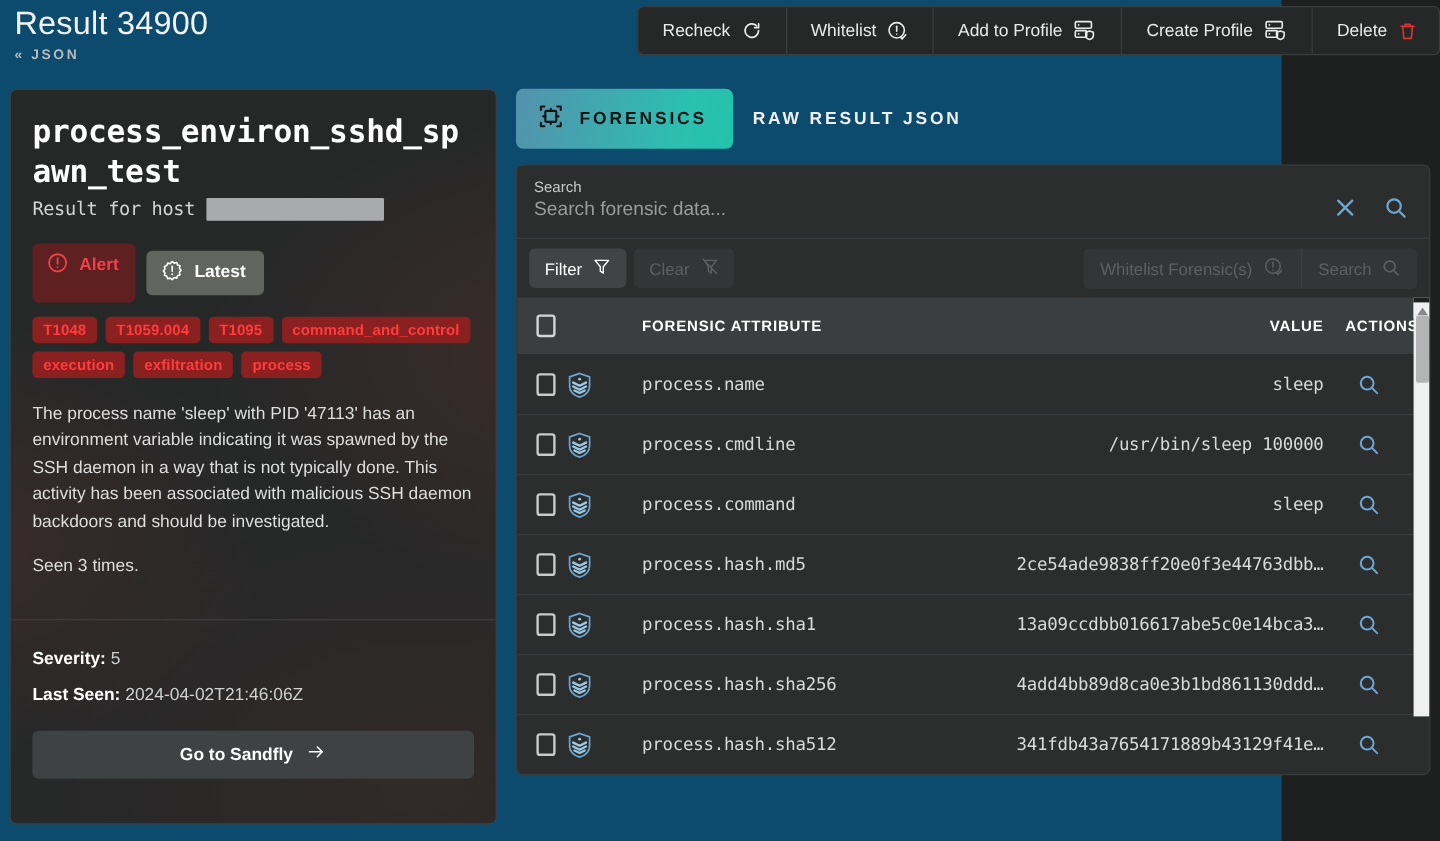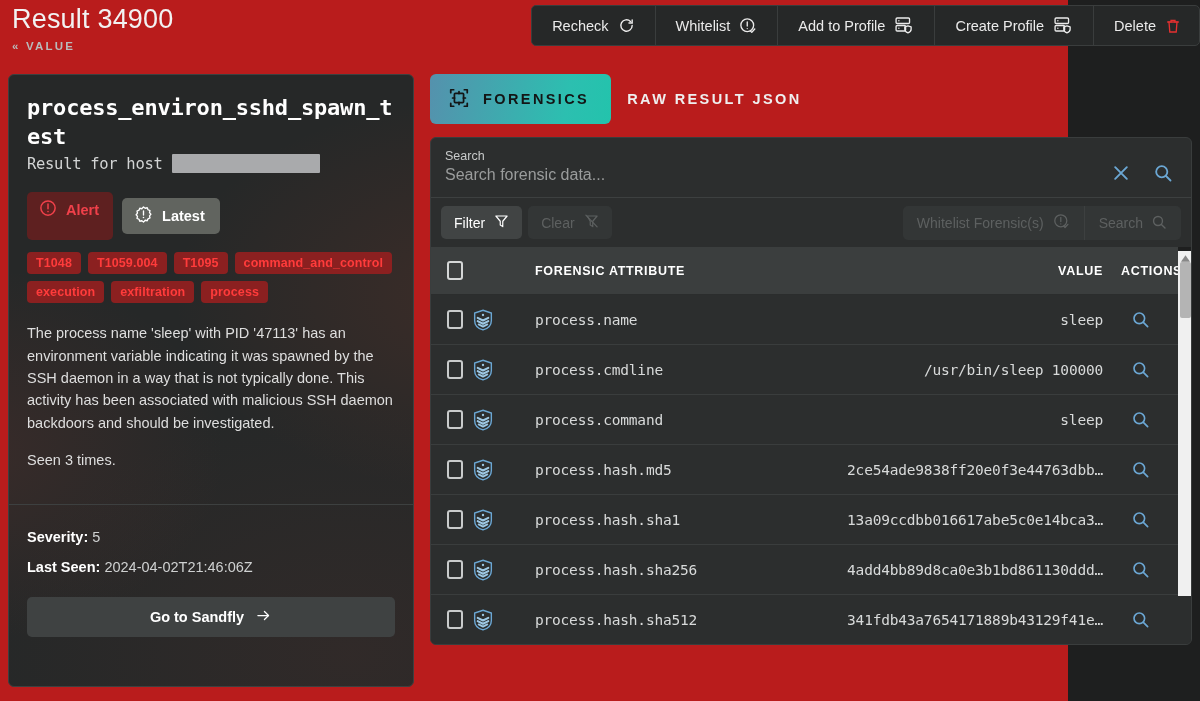--- a/index.html
+++ b/index.html
@@ -2,21 +2,21 @@
 <html><head>
 <meta charset="utf-8">
 <style>
   * { box-sizing: border-box; margin: 0; padding: 0; }
   html, body {
     width: 1200px; height: 701px;
     background: #1e1f1f;
     font-family: "Liberation Sans", sans-serif;
     overflow: hidden;
   }
-  .app { position: relative; width: 1068px; height: 701px; background: #b91c1c; }
+  .app { position: relative; width: 1068px; height: 701px; background: #0c4a6e; }
 
   
   .topbar {
     position: absolute; top: 0; left: 0; width: 1200px; height: 62px;
   }
   .page-title {
     position: absolute; left: 12px; top: 4px;
     font-size: 27px; font-weight: 400; color: #f2f2f2;
     letter-spacing: .2px;
   }
@@ -55,21 +55,21 @@
       radial-gradient(400px 300px at -8% 62%, rgba(150,60,48,0.16), rgba(150,60,48,0) 62%),
       radial-gradient(600px 420px at 85% 95%, rgba(120,55,45,0.13), rgba(120,55,45,0) 60%),
       #262828;
     border: 1px solid #3d4040;
     border-radius: 6px;
     overflow: hidden;
   }
   .lc-top { padding: 18px 18px 14px 18px; position: relative; }
   .lc-title {
     font-family: "DejaVu Sans Mono", "Liberation Mono", monospace;
-    font-size: 22px; font-weight: 700; color: #ffffff;
+    font-size: 26px; font-weight: 700; color: #ffffff;
     line-height: 1.32; letter-spacing: -0.2px;
     word-break: break-all;
   }
   .lc-host-row { display: flex; align-items: center; gap: 10px; margin-top: 3px; }
   .lc-host-label {
     font-family: "DejaVu Sans Mono", "Liberation Mono", monospace;
     font-size: 15.5px; color: #d2d4d4; letter-spacing: -0.3px;
   }
   .host-redaction {
     width: 148px; height: 19px; background: #a9aaac; border-radius: 1px;
@@ -244,21 +244,21 @@
   }
   .sb-top-cap { position:absolute; top:0; left:0; width:15px; height:4px; background:#1e1f1f; }
 </style>
 </head>
 <body>
 
 <div class="app">
 
   <div class="topbar">
     <div class="page-title">Result 34900</div>
-    <div class="back-link">« VALUE</div>
+    <div class="back-link">« JSON</div>
 
     <div class="action-group">
 
       <div class="action-btn">
         <span>Recheck</span>
         <span>
           <svg width="17" height="17" viewBox="0 0 24 24" fill="none" stroke="#eaeaea" stroke-width="2" stroke-linecap="round">
             <path d="M20 12a8 8 0 1 1-2.4-5.7"></path>
               <path d="M20 4v4.5h-4.5"></path>
           </svg>

